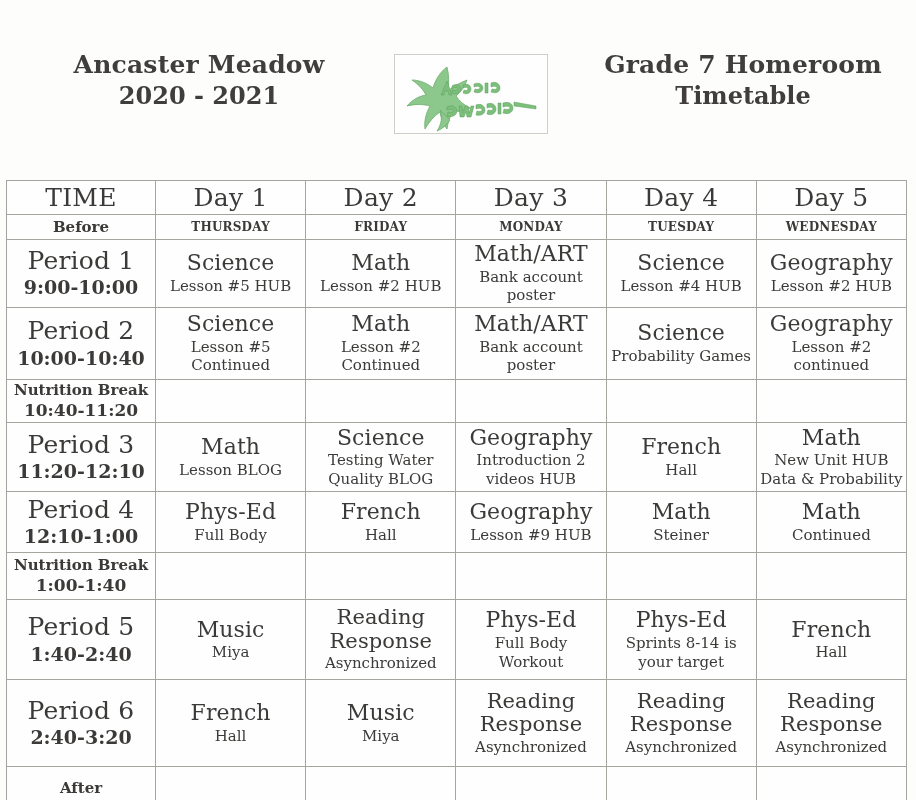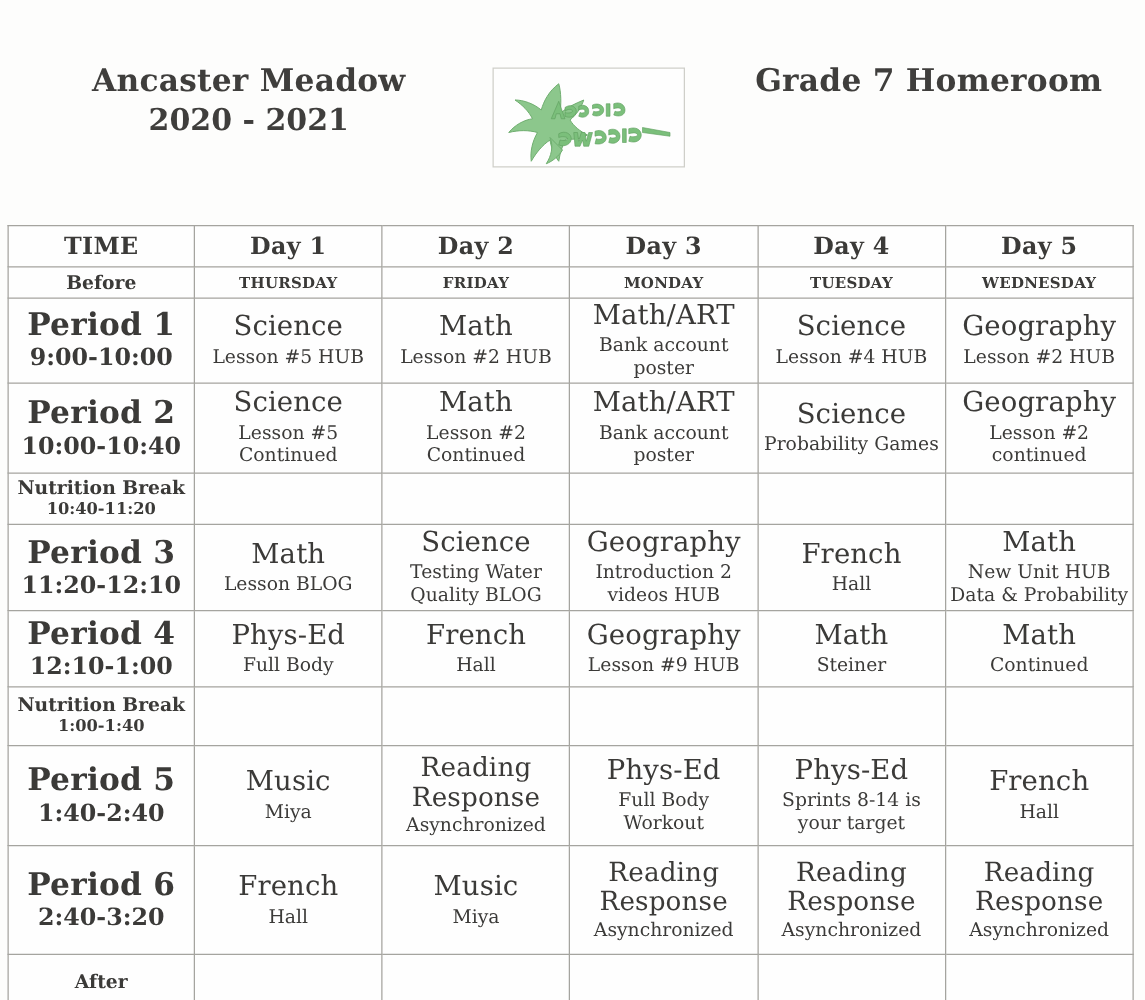--- a/index.html
+++ b/index.html
@@ -102,54 +102,54 @@
     color: #3b3a38;
     background: #fefefe;
   }
   col.c-time { width: 149px; }
   col.c-day  { width: 150.2px; }
 
   .t-head td {
     height: 28px;
   }
   .head-label {
-    font-size: 19px;
-    font-weight: bold;
+    font-size: 25px;
+    font-weight: normal;
     letter-spacing: 0.3px;
   }
   .sub-row td { height: 20px; }
   .weekday {
     font-size: 12px;
     font-weight: bold;
     letter-spacing: 0.2px;
   }
   .before-label, .after-label {
     font-size: 15px;
     font-weight: bold;
   }
 
   .period-name {
     font-size: 25px;
-    font-weight: bold;
+    font-weight: normal;
     line-height: 1.1;
     letter-spacing: 0.2px;
   }
   .period-time {
     font-size: 19px;
     font-weight: bold;
     line-height: 1.25;
     margin-top: 2px;
   }
   .break-name {
     font-size: 15px;
     font-weight: bold;
     line-height: 1.18;
   }
   .break-time {
-    font-size: 13px;
+    font-size: 17px;
     font-weight: bold;
     line-height: 1.2;
   }
 
   .subject {
     font-size: 22px;
     font-weight: normal;
     line-height: 1.12;
     letter-spacing: 0.1px;
   }
@@ -210,20 +210,21 @@
           <path d="M92 49 c5 -2 9 1 9 5 c0 4 -4 7 -9 5 l1 -4 c3 1 5 0 5 -1 c0 -2 -4 -2 -6 -1 z"></path>
           <path d="M103 48 l3 0 l0 11 l-3 0 z"></path>
           <path d="M108 48 c6 -2 10 1 10 5 c0 4 -4 7 -10 5 l1 -4 c3 1 6 0 6 -1 c0 -2 -4 -2 -7 -1 z"></path>
           <path d="M119 47 l22 4 l0 3 l-22 -3 z"></path>
         </g>
       </svg>
     </div>
 
     <div class="hdr-block right">
       <div class="hdr-line1">Grade 7 Homeroom</div>
+      <div class="hdr-line2">Timetable</div>
     </div>
 
   </div>
 
   <div class="tbl-wrap">
     <table class="timetable">
       <colgroup>
         <col class="c-time">
           <col class="c-day">
           <col class="c-day">

